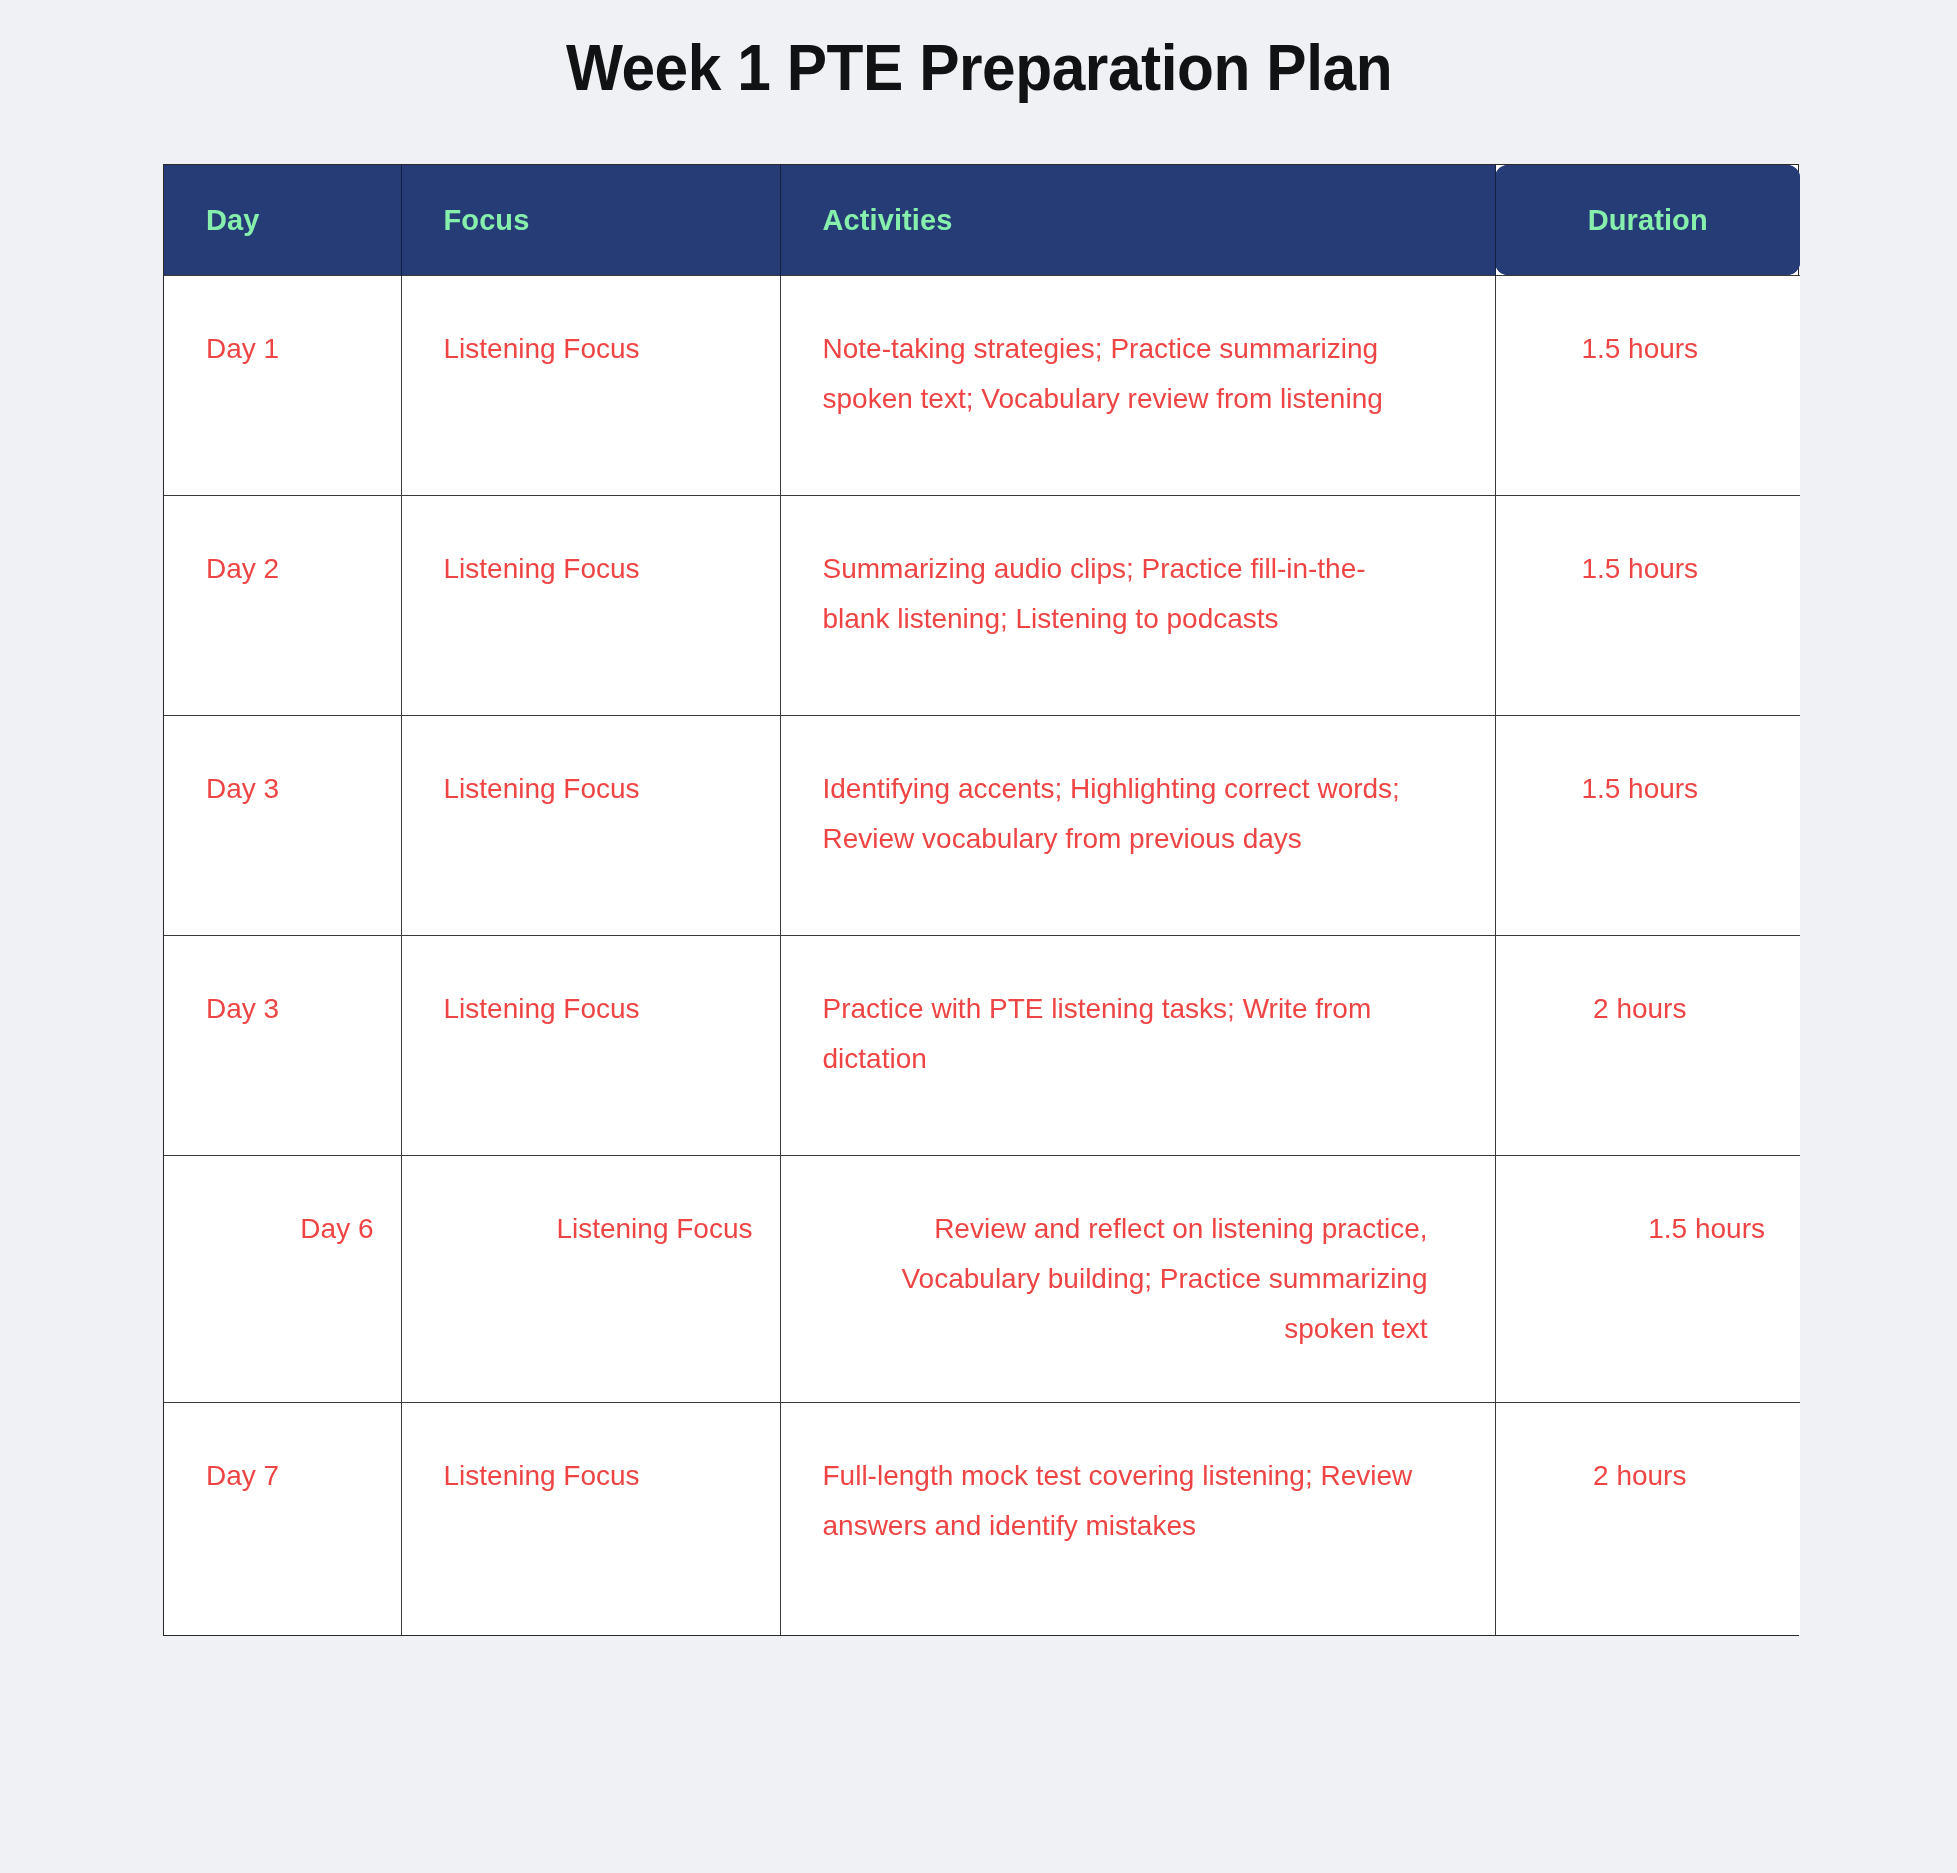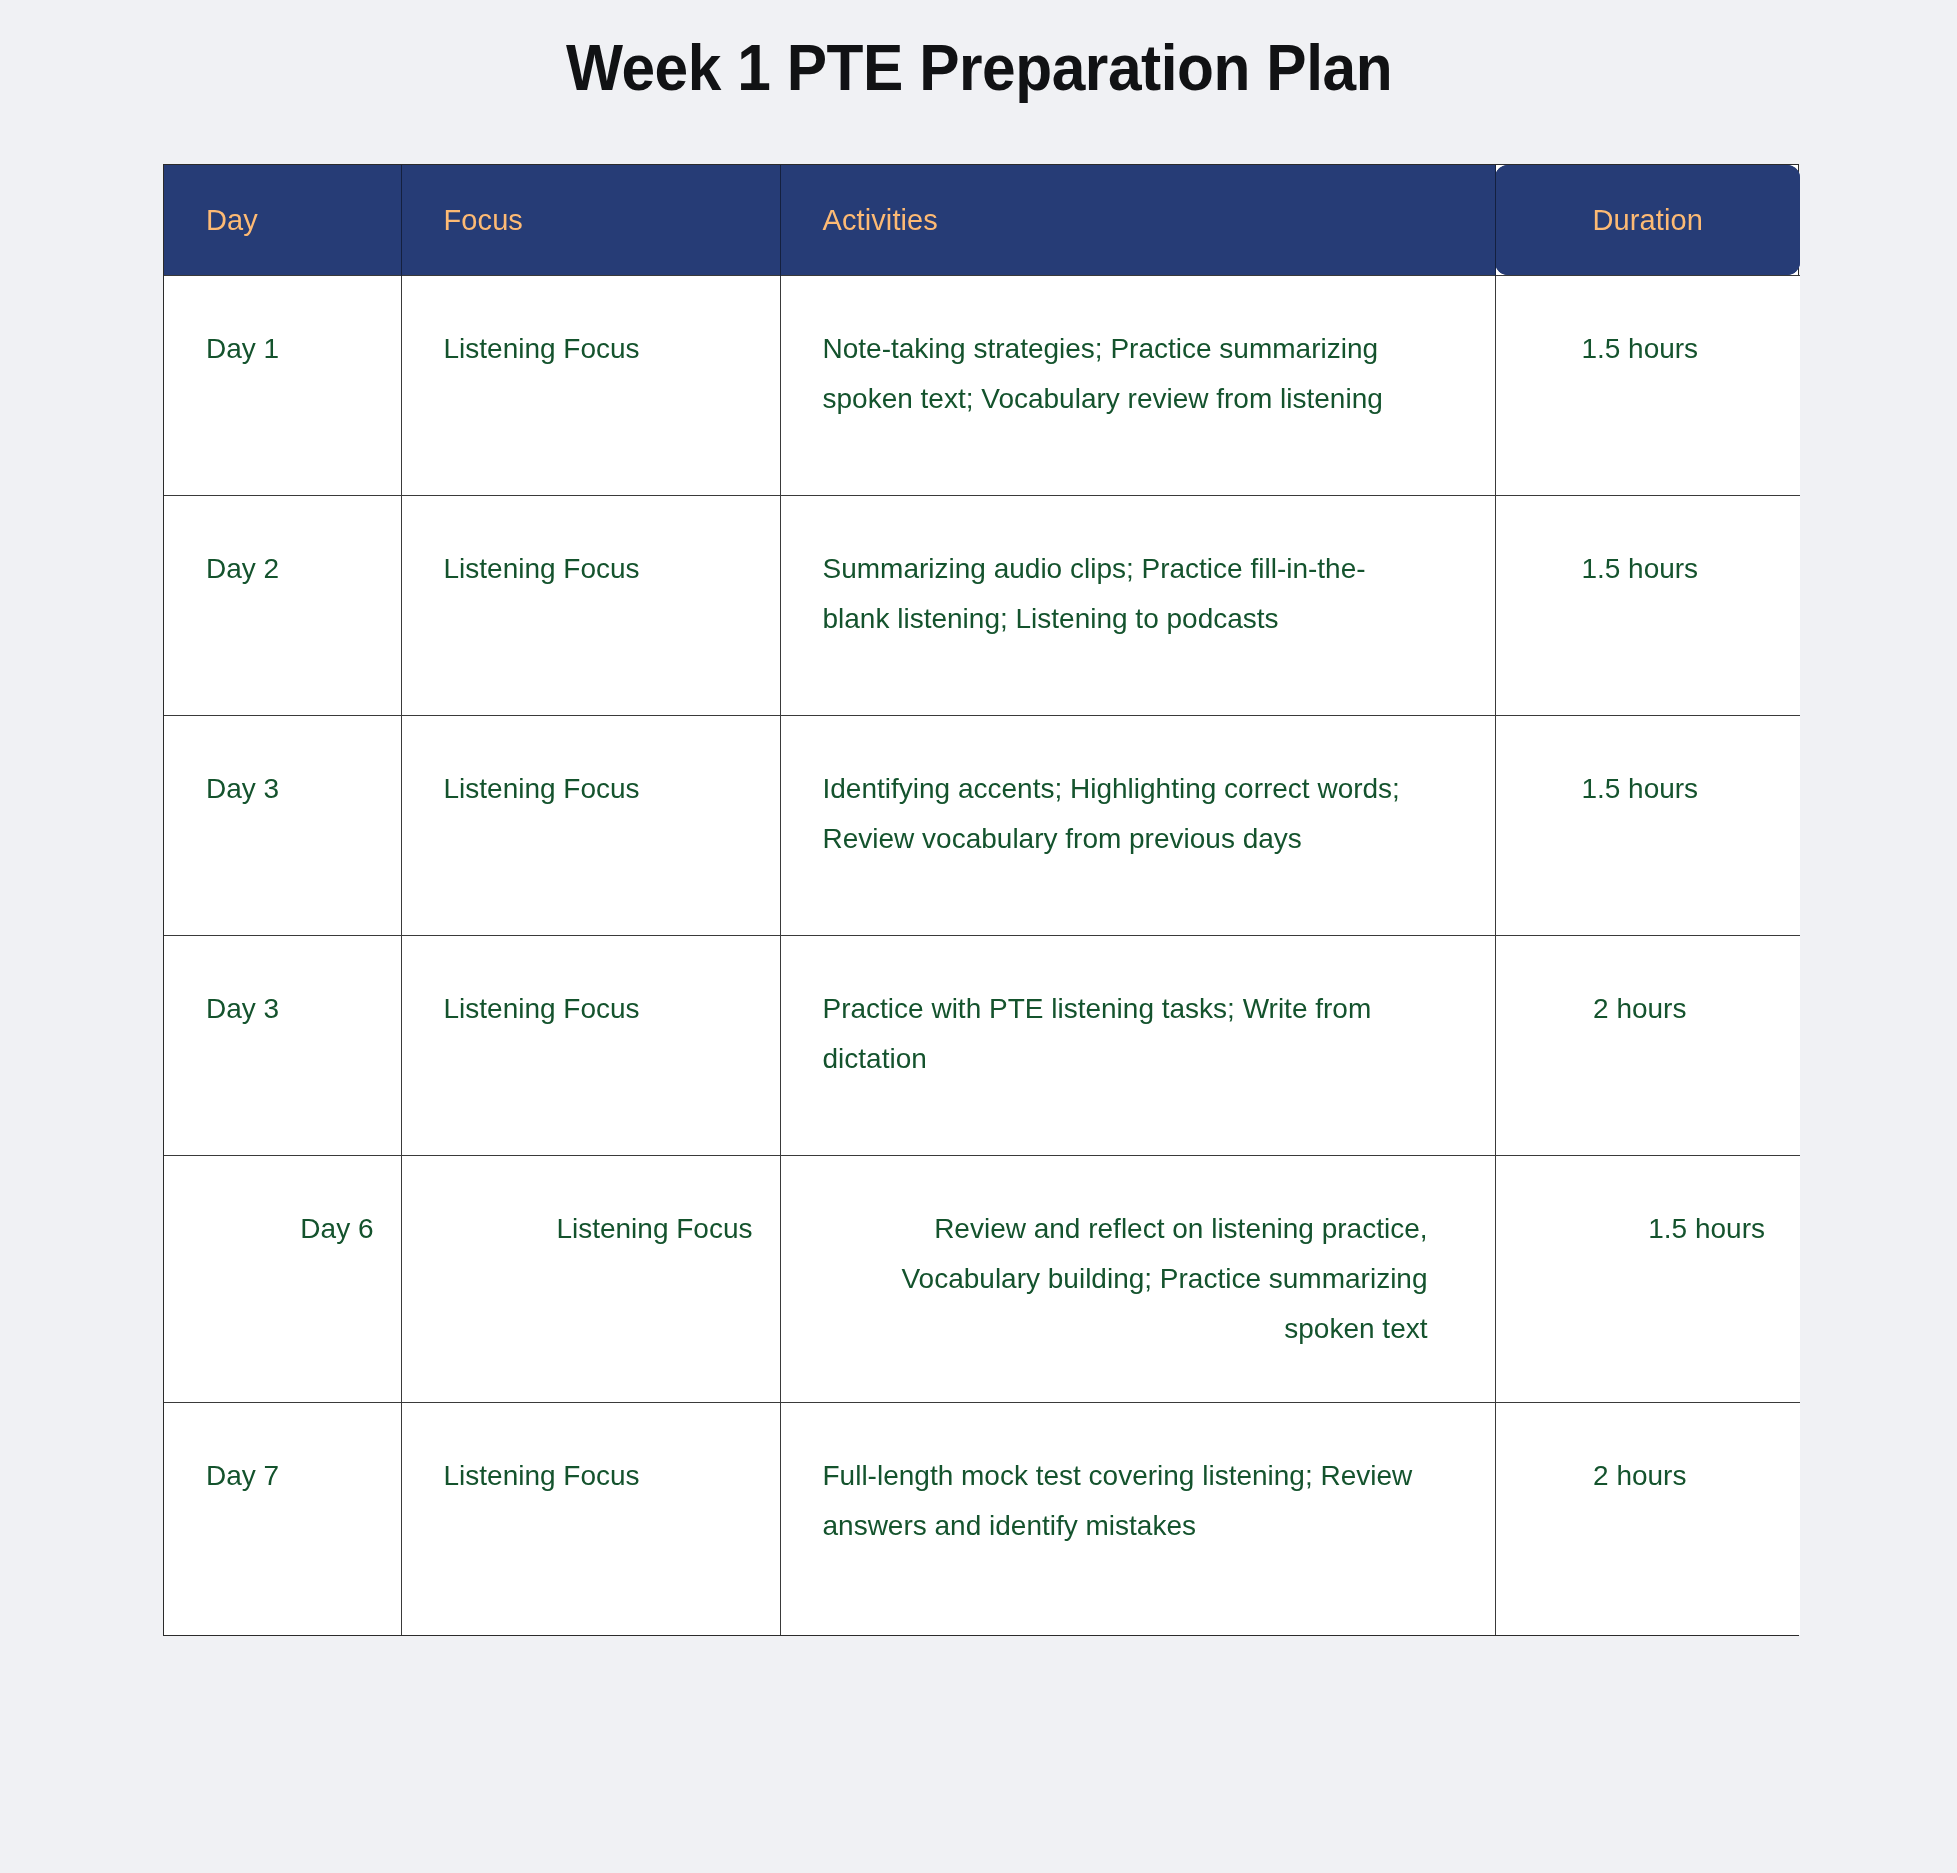--- a/index.html
+++ b/index.html
@@ -56,24 +56,24 @@
   colgroup .c-day      { width: 237px; }
   colgroup .c-focus    { width: 379px; }
   colgroup .c-act      { width: 715px; }
   colgroup .c-dur      { width: 305px; }
 
   
   thead tr { background: #263c76; }
 
   thead th {
     background: #263c76;
-    color: #fdba74;
+    color: #86efac;
     font-size: 29px;
     line-height: 34px;
-    font-weight: 400;
+    font-weight: 700;
     text-align: left;
     padding: 29px 0 29px 42px;
     height: 110px;
     vertical-align: middle;
     border-right: 1.9px solid #14203f;
     letter-spacing: 0.1px;
   }
   thead th:last-child { border-right: none; }
   thead th.dur-head {
     text-align: center;
@@ -83,21 +83,21 @@
   }
 
   
   tbody td {
     border-top: 1.9px solid #3a3a3a;
     border-right: 1.9px solid #3a3a3a;
     vertical-align: top;
     padding: 48px 27px 48px 42px;
     font-size: 28px;
     line-height: 50px;
-    color: #14532d;
+    color: #ef4444;
     background: #ffffff;
   }
   tbody td:last-child { border-right: none; }
 
   tbody tr.r1 td { height: 220px; }
   tbody tr.r2 td { height: 220px; }
   tbody tr.r3 td { height: 220px; }
   tbody tr.r4 td { height: 220px; }
   tbody tr.r5 td { height: 220px; }
   tbody tr.r6 td { height: 220px; text-align: right; }

